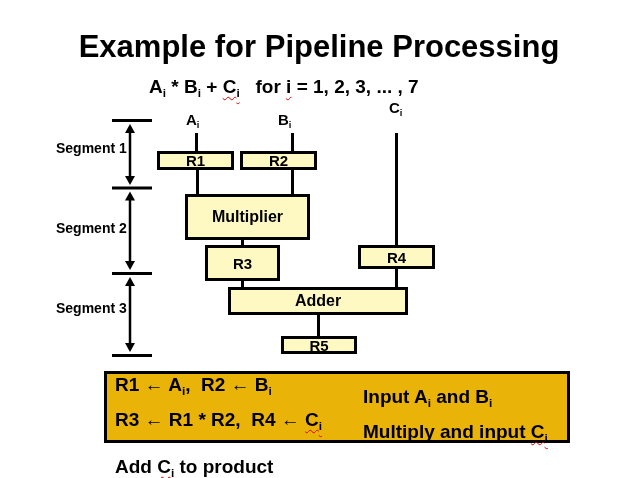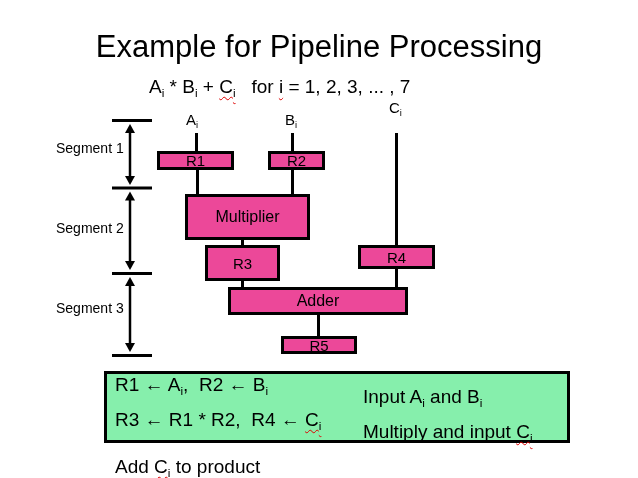--- a/index.html
+++ b/index.html
@@ -1,45 +1,45 @@
 <!DOCTYPE html>
 <html style="--text: #000000; --line: #000000; --squiggle: #dd0000; --background: #ffffff;"><head>
 <meta charset="utf-8">
 <style>
   html,body{margin:0;padding:0;background:#fff;}
   .canvas{
     position:relative;width:638px;height:478px;overflow:hidden;
     background:var(--background,#ffffff);
     color:var(--text,#000000);
     font-family:"Liberation Sans",sans-serif;
-    font-weight:normal;
+    font-weight:bold;
   }
   .title{
     position:absolute;left:0;right:0;top:31px;text-align:center;
     font-size:31px;line-height:31px;white-space:nowrap;
   }
   .subtitle{
     position:absolute;left:149px;top:76px;
     font-size:19px;line-height:21px;white-space:pre;
   }
   .seg-label{
     position:absolute;left:56px;font-size:14px;line-height:15px;white-space:nowrap;
   }
   .io-label{position:absolute;font-size:15px;line-height:15px;white-space:nowrap;}
   .box{
     position:absolute;box-sizing:border-box;border:3px solid var(--line,#000);
-    background:#ec4899;display:flex;align-items:center;justify-content:center;
+    background:#fef9c3;display:flex;align-items:center;justify-content:center;
     line-height:1;z-index:2;
   }
   .box.reg{font-size:15px;}
   .box.unit{font-size:16px;}
   svg.overlay{position:absolute;left:0;top:0;z-index:1;}
   .op-table{
     position:absolute;left:104px;top:371px;width:466px;height:72px;
-    box-sizing:border-box;border:3px solid var(--line,#000);background:#86efac;
+    box-sizing:border-box;border:3px solid var(--line,#000);background:#eab308;
     display:flex;flex-direction:column;justify-content:space-evenly;
     padding-left:8px;font-size:19px;z-index:2;
   }
   .trow{display:flex;line-height:21px;}
   .tcell-ops{width:248px;white-space:pre;}
   .tcell-desc{flex:1;white-space:pre;margin-top:12px;}
   .sub{font-size:62%;position:relative;top:0.30em;}
   .wavy{
     text-decoration-line:underline;
     text-decoration-style:wavy;
@@ -91,25 +91,25 @@
       <line x1="396.5" y1="260" x2="396.5" y2="289"></line>
       <line x1="318.5" y1="313" x2="318.5" y2="338"></line>
     </g>
   </svg>
 
   <div class="seg-label" style="top:141px">Segment 1</div>
   <div class="seg-label" style="top:221px">Segment 2</div>
   <div class="seg-label" style="top:301px">Segment 3</div>
 
   <div class="io-label" style="left:186px;top:112px"><span>A</span><span class="sub">i</span></div>
-  <div class="io-label" style="left:285px;top:112px"><span>B</span><span class="sub">i</span></div>
+  <div class="io-label" style="left:278px;top:112px"><span>B</span><span class="sub">i</span></div>
   <div class="io-label" style="left:389px;top:100px"><span>C</span><span class="sub">i</span></div>
 
   <div class="box reg" style="left:157px;top:151px;width:77px;height:19px">R1</div>
-  <div class="box reg" style="left:268px;top:151px;width:57px;height:19px">R2</div>
+  <div class="box reg" style="left:240px;top:151px;width:77px;height:19px">R2</div>
   <div class="box unit" style="left:185px;top:194px;width:125px;height:46px">Multiplier</div>
   <div class="box reg" style="left:205px;top:245px;width:75px;height:36px">R3</div>
   <div class="box reg" style="left:358px;top:245px;width:77px;height:24px">R4</div>
   <div class="box unit" style="left:228px;top:287px;width:180px;height:28px">Adder</div>
   <div class="box reg" style="left:281px;top:336px;width:76px;height:18px">R5</div>
 
   <div class="op-table">
     <div class="trow">
       <div class="tcell-ops"><span>R1 ← A</span><span class="sub">i</span><span>,  R2 ← B</span><span class="sub">i</span></div>
       <div class="tcell-desc"><span>Input A</span><span class="sub">i</span><span> and B</span><span class="sub">i</span></div>

